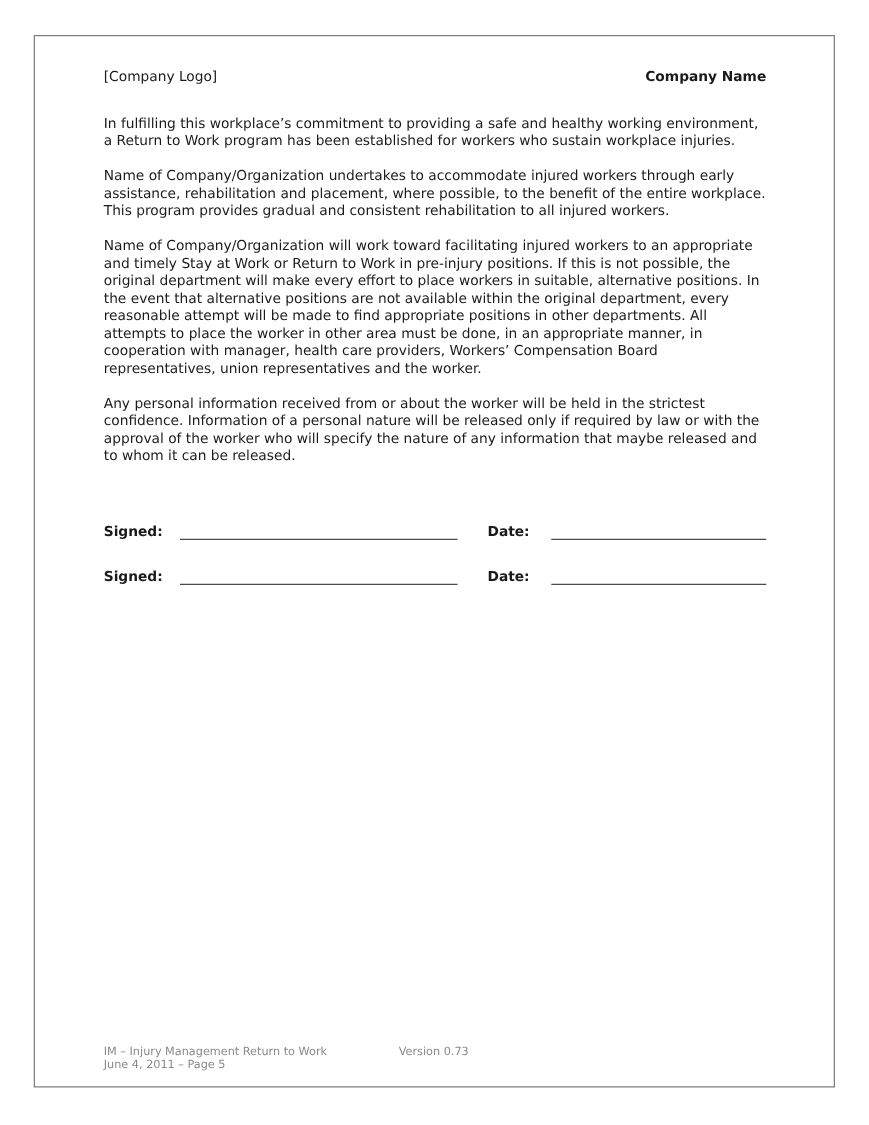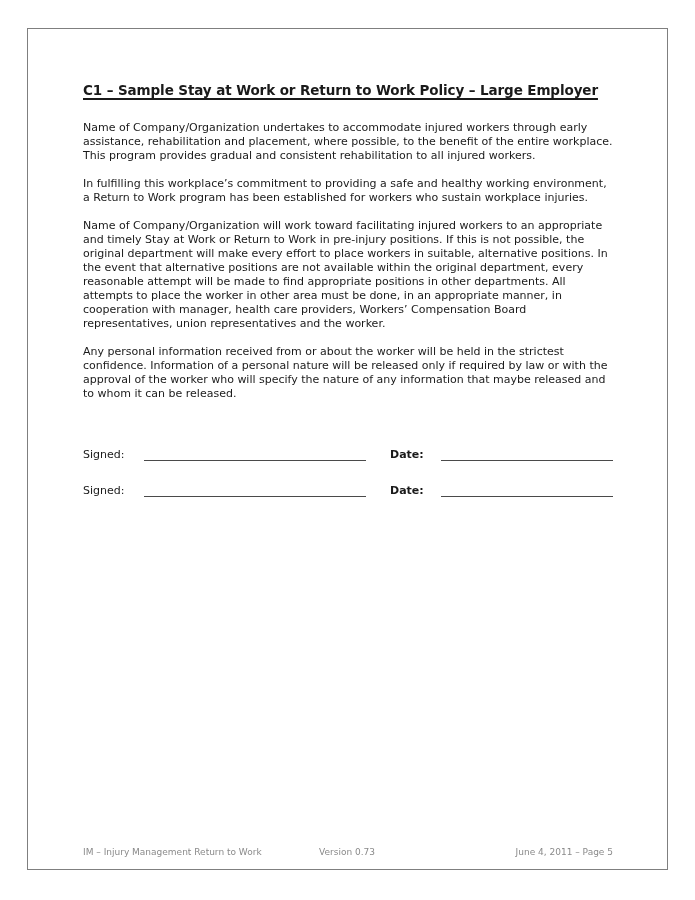--- a/index.html
+++ b/index.html
@@ -54,21 +54,21 @@
   .body-text p:first-child { margin-top: 23px; }
   .sig-block { margin-top: 45px; }
   .sig-row {
     display: flex;
     align-items: flex-end;
     height: 15px;
     margin-bottom: 21px;
     font-size: 11px;
   }
   .sig-label {
-    font-weight: normal;
+    font-weight: bold;
     width: 61px;
     flex: none;
     margin-top: 26px;
   }
   .sig-line-1 {
     width: 222px;
     flex: none;
     border-bottom: 1px solid #4a4a4a;
     height: 14px;
   }
@@ -85,36 +85,40 @@
   }
   .doc-footer {
     position: absolute;
     left: 55px; right: 54px;
     bottom: 12px;
     display: flex;
     justify-content: space-between;
     align-items: baseline;
     font-size: 9px;
     color: #8a8a8a;
+    flex-direction: column;
   }
   .doc-footer .center { position: absolute; left: 236px; }
 </style>
 </head>
 <body>
 
 <div class="canvas">
   <div class="page">
     <div class="content">
 
+      <div class="doc-header">
+        <span>[Company Logo]</span>
+        <span class="company-name">Company Name</span>
+      </div>
 
-      <div class="doc-title">C1 – Sample Stay at Work or Return to Work Policy – Large Employer</div>
 
       <div class="body-text">
+        <p>In fulfilling this workplace’s commitment to providing a safe and healthy working environment, a Return to Work program has been established for workers who sustain workplace injuries.</p>
         <p>Name of Company/Organization undertakes to accommodate injured workers through early assistance, rehabilitation and placement, where possible, to the benefit of the entire workplace. This program provides gradual and consistent rehabilitation to all injured workers.</p>
-        <p>In fulfilling this workplace’s commitment to providing a safe and healthy working environment, a Return to Work program has been established for workers who sustain workplace injuries.</p>
         <p>Name of Company/Organization will work toward facilitating injured workers to an appropriate and timely Stay at Work or Return to Work in pre-injury positions. If this is not possible, the original department will make every effort to place workers in suitable, alternative positions. In the event that alternative positions are not available within the original department, every reasonable attempt will be made to find appropriate positions in other departments. All attempts to place the worker in other area must be done, in an appropriate manner, in cooperation with manager, health care providers, Workers’ Compensation Board representatives, union representatives and the worker.</p>
         <p>Any personal information received from or about the worker will be held in the strictest confidence. Information of a personal nature will be released only if required by law or with the approval of the worker who will specify the nature of any information that maybe released and to whom it can be released.</p>
       </div>
 
       <div class="sig-block">
         <div class="sig-row">
           <span class="sig-label">Signed:</span>
           <span class="sig-line-1"></span>
           <span class="date-label">Date:</span>
           <span class="sig-line-2"></span>

